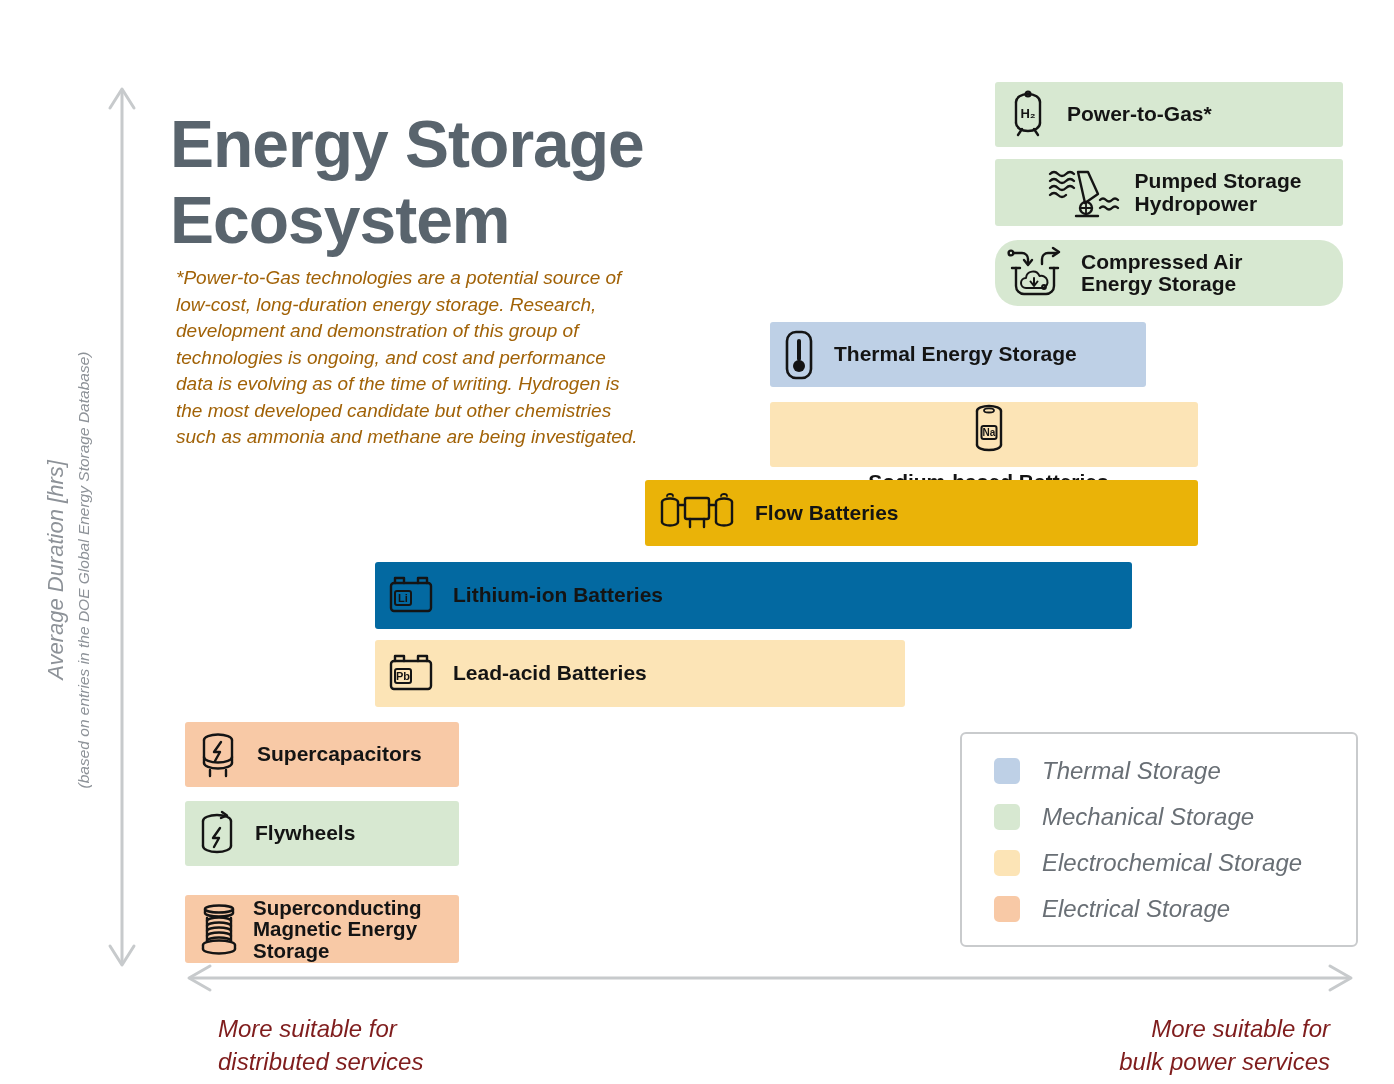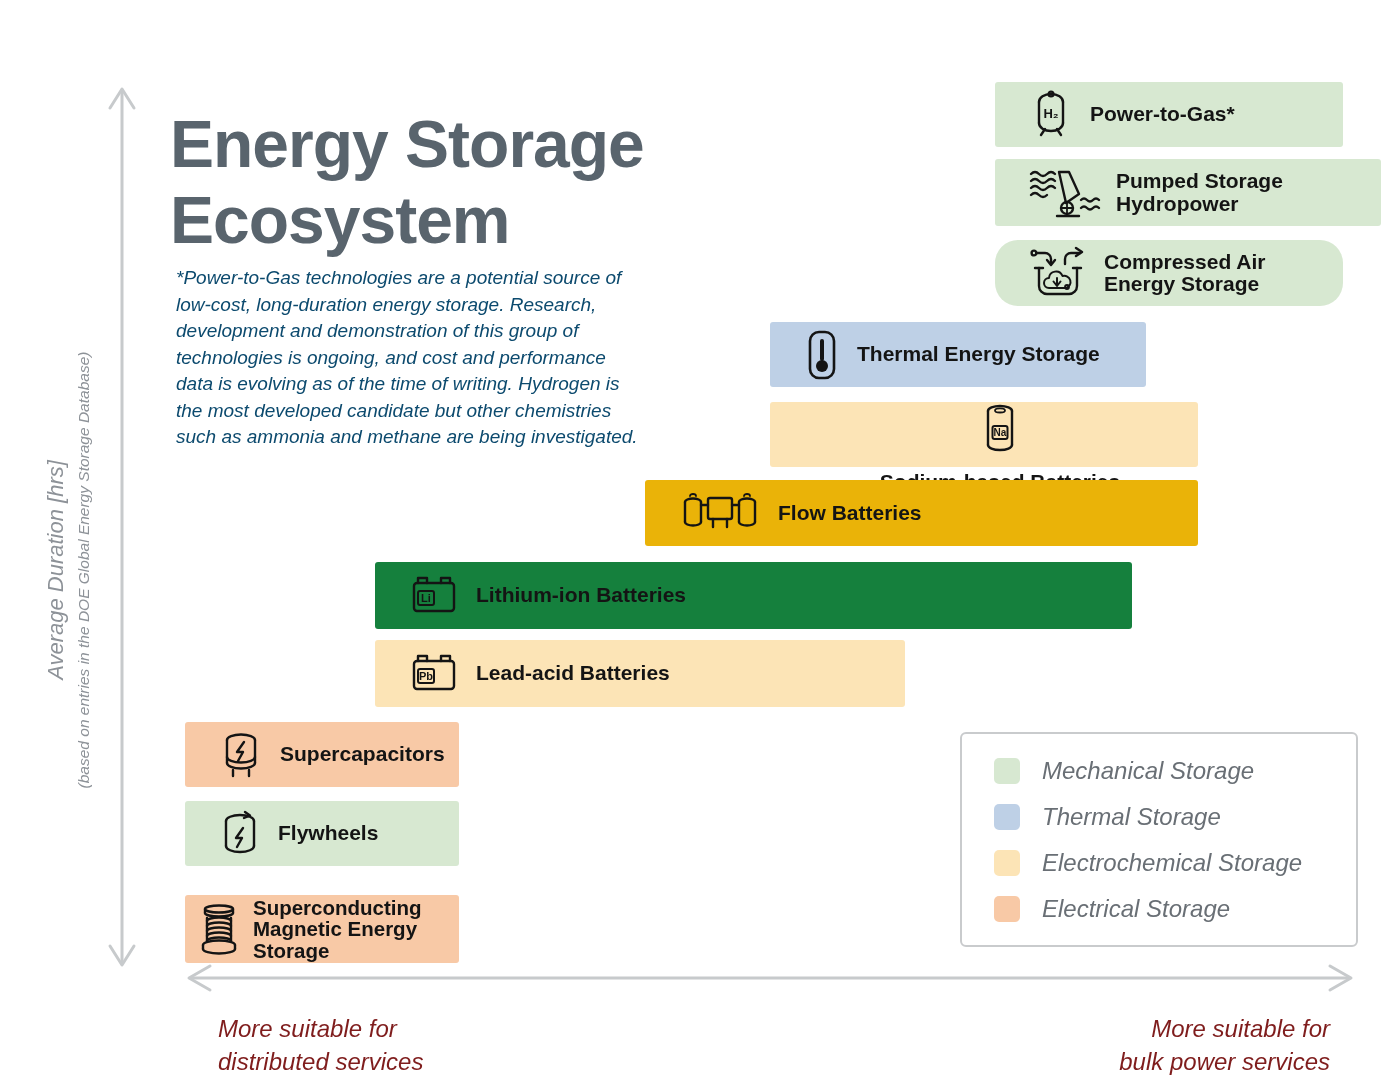--- a/index.html
+++ b/index.html
@@ -7,45 +7,45 @@
   .stage{position:absolute; inset:0;}
 
   
   .title{
     position:absolute; left:170px; top:62px;
     font-size:66px; font-weight:bold; line-height:76px; letter-spacing:-1px;
     color:#59646d; white-space:pre-line;
   }
   .footnote{
     position:absolute; left:176px; top:246px; width:520px;
-    font-size:19px; line-height:26.5px; font-style:italic; color:#0c4a6e;
+    font-size:19px; line-height:26.5px; font-style:italic; color:#a16207;
     white-space:pre-line;
   }
   .y-axis-label{
     position:absolute; left:68px; top:570px; width:800px;
     transform:translate(-50%,-50%) rotate(-90deg);
     text-align:center; color:#8d9298; font-style:italic;
   }
   .y-axis-label .main{font-size:22px; display:block; margin-bottom:6px;}
   .y-axis-label .sub{font-size:15.5px; display:block;}
   .x-label{
     position:absolute; top:1012px; font-size:24px; line-height:33px;
     font-style:italic; color:#7f1d1d; white-space:pre-line;
   }
   .x-label.left{left:218px; text-align:left;}
   .x-label.right{right:64px; text-align:right;}
 
   
   .bar{
     position:absolute; height:65px; border-radius:3px;
-    display:flex; align-items:center; gap:15px; padding-left:32px; box-sizing:border-box;
+    display:flex; align-items:center; gap:15px; padding-left:9px; box-sizing:border-box;
   }
   .bar-label{font-size:21px; font-weight:bold; color:#141414; line-height:22.5px; white-space:pre-line;}
   .bar-power-to-gas            {left:995px; top:82px;  width:348px;}
-  .bar-pumped-storage          {left:995px; top:159px; width:386px; height:67px;}
+  .bar-pumped-storage          {left:995px; top:159px; width:348px; height:67px;justify-content:center;}
   .bar-compressed-air          {left:995px; top:240px; width:348px; height:66px;border-radius:23px;}
   .bar-thermal                 {left:770px; top:322px; width:376px;}
   .bar-sodium                  {left:770px; top:402px; width:428px;}
   .bar-flow                    {left:645px; top:480px; width:553px; height:66px;}
   .bar-lithium-ion             {left:375px; top:562px; width:757px; height:67px;}
   .bar-lead-acid               {left:375px; top:640px; width:530px; height:67px;}
   .bar-supercapacitors         {left:185px; top:722px; width:274px;}
   .bar-flywheels               {left:185px; top:801px; width:274px;}
   .bar-smes                    {left:185px; top:879px; width:274px; height:68px; gap:10px; padding-left:10px;}
   .bar-smes .bar-label{font-size:20.5px; line-height:21.5px;}
@@ -195,21 +195,21 @@
         <rect x="31" y="10" width="24" height="21" rx="2"></rect>
         <path d="M24,17 h7 M55,17 h7"></path>
         <path d="M36,31 v8 M50,31 v8"></path>
         <path d="M13,8 a3,2 0 0 1 6,0" stroke-width="1.8"></path>
         <path d="M67,8 a3,2 0 0 1 6,0" stroke-width="1.8"></path>
       </svg>
     </span>
     <span class="bar-label">Flow Batteries</span>
   </div>
 
-  <div class="bar bar-lithium-ion" style="background-color: #15803d;">
+  <div class="bar bar-lithium-ion" style="background-color: #0369a1;">
     <span class="icon">
       <svg width="54" height="48" viewBox="0 0 54 48" fill="none" stroke="#141414" stroke-width="2.4" stroke-linecap="round" stroke-linejoin="round">
         <path d="M11,11 v-5 h9 v5"></path>
           <path d="M34,11 v-5 h9 v5"></path>
         <rect x="7" y="11" width="40" height="28" rx="3"></rect>
         <rect x="11" y="19" width="16" height="14" rx="2" stroke-width="2"></rect>
         <text x="19" y="30" font-size="11" font-weight="bold" fill="#141414" stroke="none" text-anchor="middle" font-family="inherit">Li</text>
       </svg>
     </span>
     <span class="bar-label">Lithium-ion Batteries</span>
@@ -274,26 +274,26 @@
         <path d="M8,47 a16,4.5 0 0 0 32,0"></path>
       </svg>
     </span>
     <span class="bar-label">Superconducting
 Magnetic Energy
 Storage</span>
   </div>
 
   <div class="legend">
     <div class="legend-row">
+      <span class="legend-swatch" style="background-color: rgb(190, 208, 230);"></span>
+      <span class="legend-label">Thermal Storage</span>
+    </div>
+    <div class="legend-row">
       <span class="legend-swatch" style="background-color: rgb(215, 232, 209);"></span>
       <span class="legend-label">Mechanical Storage</span>
-    </div>
-    <div class="legend-row">
-      <span class="legend-swatch" style="background-color: rgb(190, 208, 230);"></span>
-      <span class="legend-label">Thermal Storage</span>
     </div>
     <div class="legend-row">
       <span class="legend-swatch" style="background-color: rgb(252, 228, 182);"></span>
       <span class="legend-label">Electrochemical Storage</span>
     </div>
     <div class="legend-row">
       <span class="legend-swatch" style="background-color: rgb(248, 201, 166);"></span>
       <span class="legend-label">Electrical Storage</span>
     </div>
   </div>

